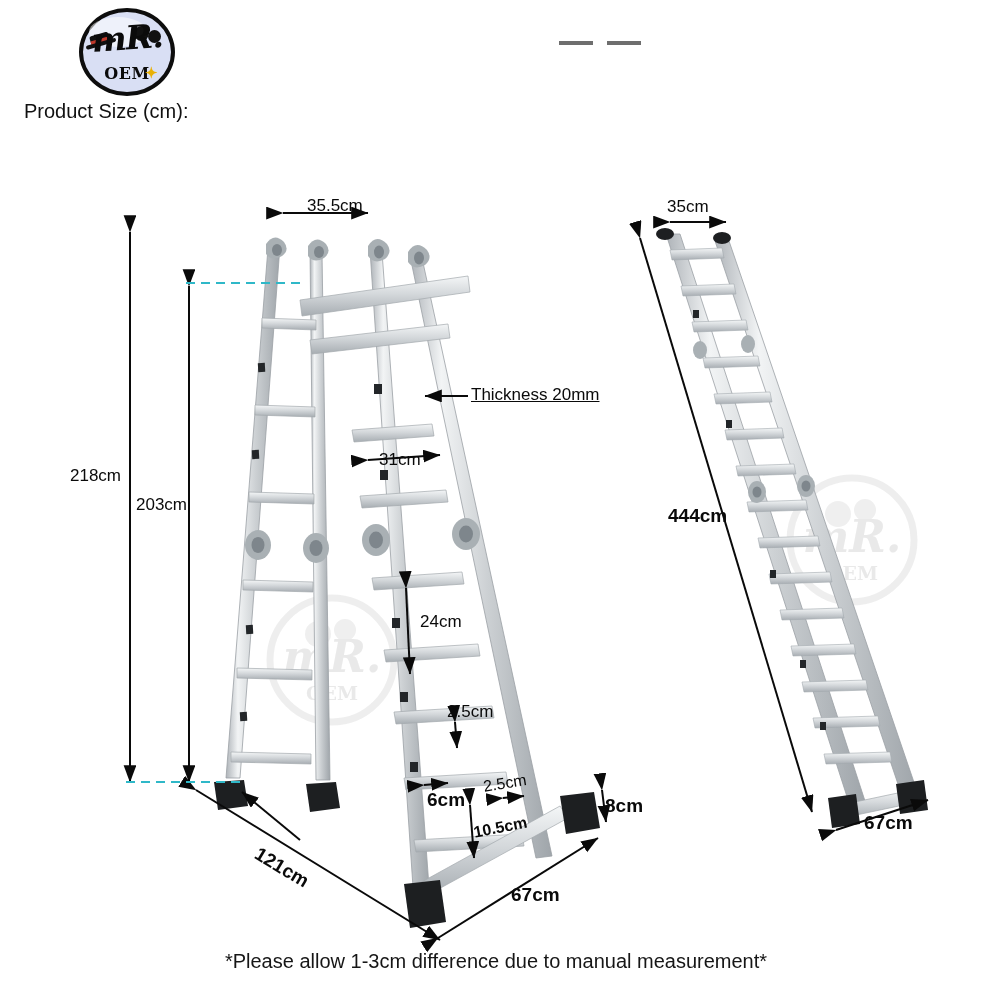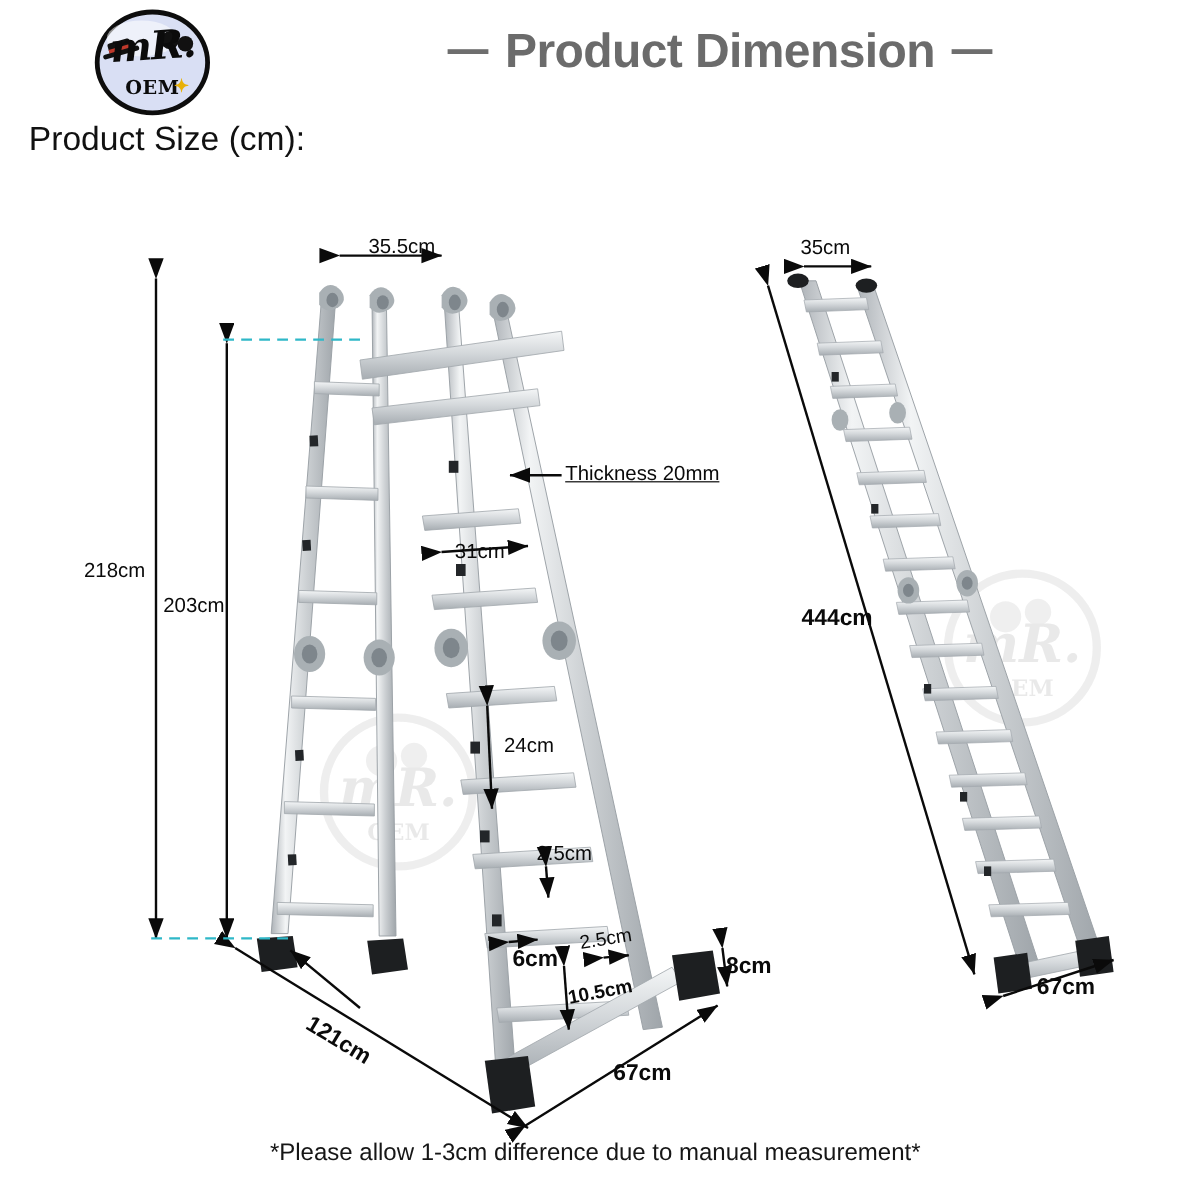--- a/index.html
+++ b/index.html
@@ -80,21 +80,21 @@
     gap:14px;
   }
   .title-dash{ width:34px; height:4px; background:#6e6e6e; flex:none; }
   .title-text{
     font-size:40px; font-weight:bold; color:#6b6b6b;
     white-space:nowrap; letter-spacing:-0.5px;
   }
 
   .psize-label{
     position:absolute; left:24px; top:100px;
-    font-size:28px; color:#111;
+    font-size:20px; color:#111;
   }
   .psize-value{
     position:absolute; left:24px; top:140px;
     font-size:30px; font-weight:bold; font-style:italic; color:#050505;
   }
 
   .footer-note{
     position:absolute; left:0; top:950px; width:992px;
     text-align:center; font-size:20px; color:#161616;
   }
@@ -127,21 +127,20 @@
     <div class="hat"></div>
     <div class="ear1"></div>
     <div class="ear2"></div>
     <div class="mr">mR.</div>
     <div class="oem">OEM</div>
     <div class="spark">✦</div>
   </div>
 
   <div class="title-wrap">
     <span class="title-dash"></span>
-    <span class="title-text">Product Dimension</span>
     <span class="title-dash"></span>
   </div>
 
   <div class="psize-label">Product Size (cm):</div>
 
   <svg id="art" viewBox="0 0 1000 1000">
     <defs>
       <linearGradient id="railG" x1="0" y1="0" x2="1" y2="0">
         <stop offset="0%" stop-color="#aeb3b8"></stop>
         <stop offset="22%" stop-color="#f2f4f5"></stop>

